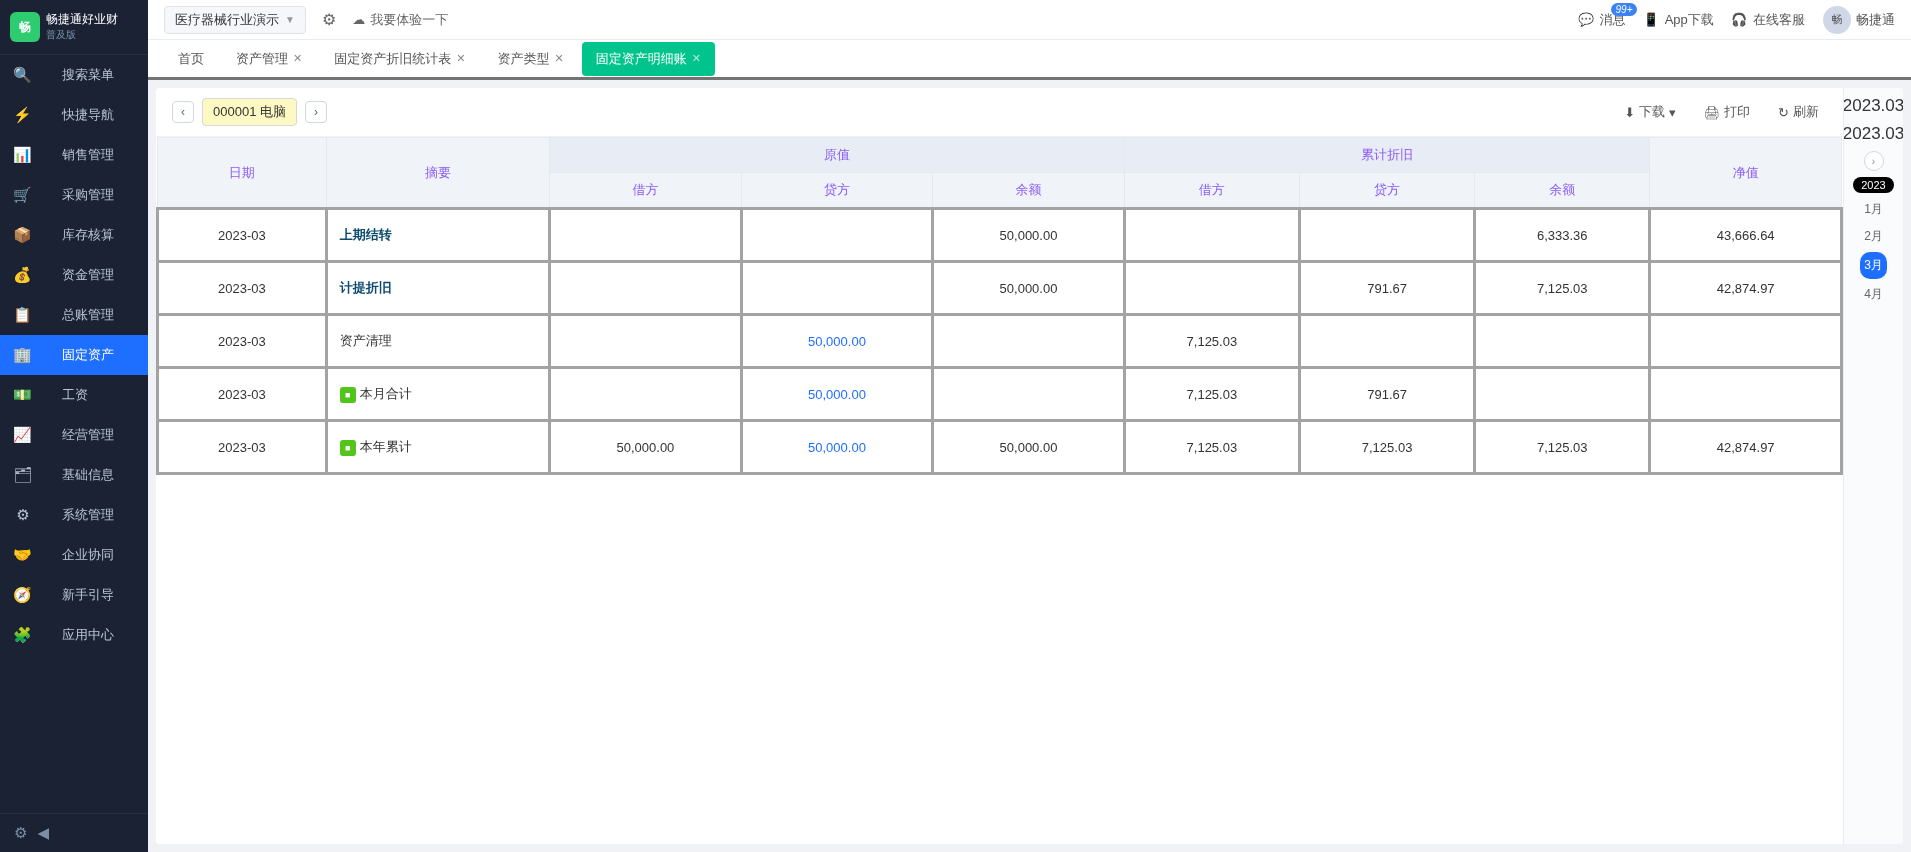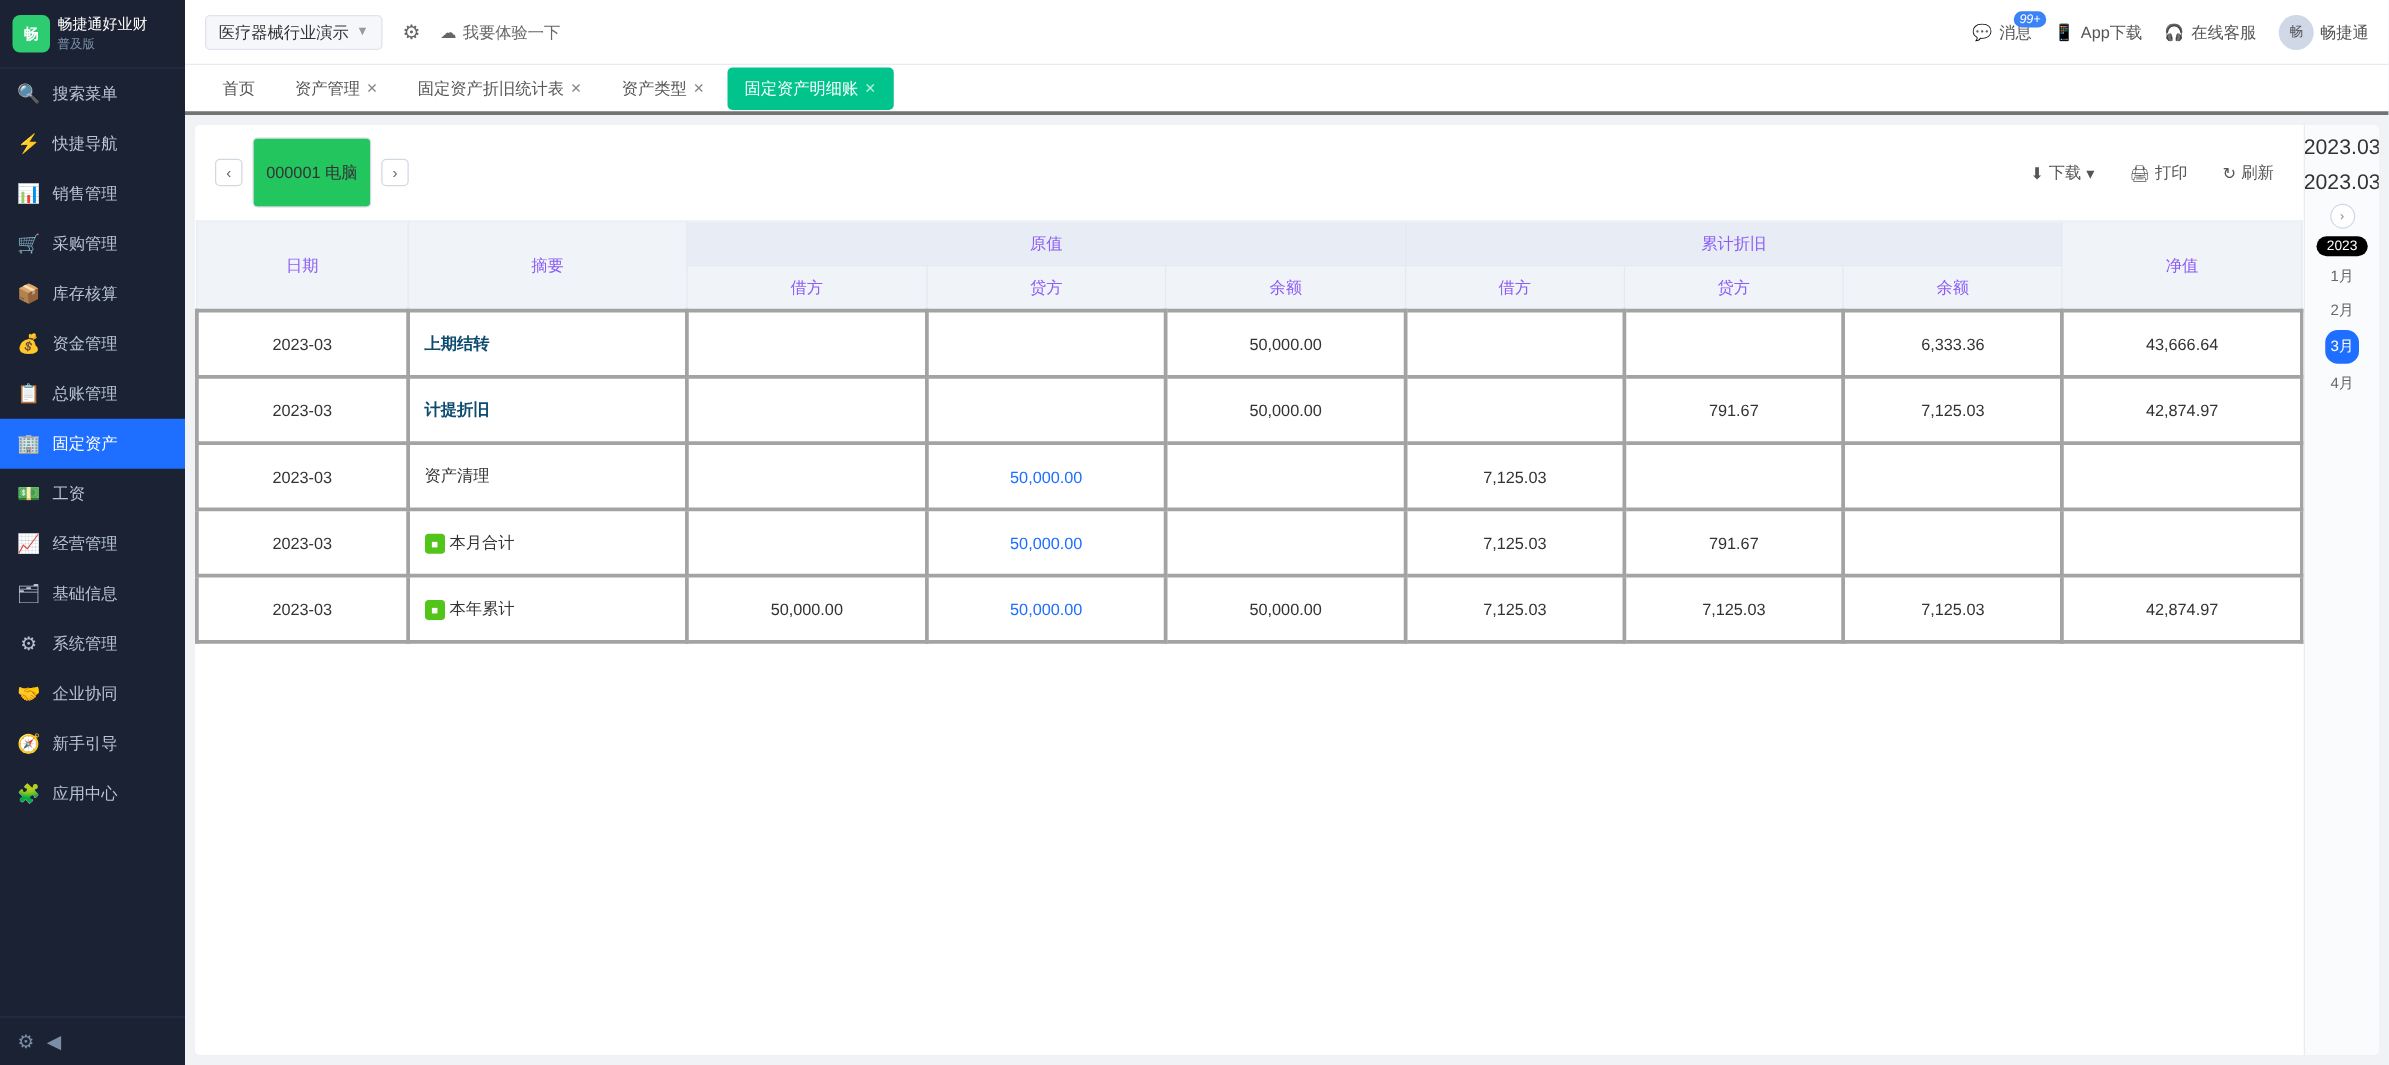--- a/index.html
+++ b/index.html
@@ -55,21 +55,21 @@
       display: flex;
       align-items: center;
       gap: 10px;
       padding: 11px 14px;
       cursor: pointer;
       color: #b8c4d4;
       transition: background 0.2s;
     }
     .sidebar-item.active { background: #1e6fff; color: #fff; }
     .sidebar-item-icon { width: 18px; height: 18px; display: flex; align-items: center; justify-content: center; font-size: 15px; flex-shrink: 0; }
-    .sidebar-item-label { font-size: 13px; }
+    .sidebar-item-label { font-size: 13px; margin-left: 20px; }
     .sidebar-bottom {
       padding: 10px 14px;
       border-top: 1px solid #263045;
       display: flex;
       align-items: center;
       gap: 10px;
     }
     .sidebar-bottom-icon { color: #7a8fa6; font-size: 15px; cursor: pointer; }
 
     
@@ -77,21 +77,21 @@
       flex: 1;
       display: flex;
       flex-direction: column;
       background: #f0f2f5;
       overflow: hidden;
     }
 
     
     .topbar {
       background: #fff;
-      height: 52px;
+      height: 40px;
       display: flex;
       align-items: center;
       padding: 0 16px;
       border-bottom: 1px solid #e8ecf0;
       gap: 12px;
     }
     .topbar-project {
       display: flex;
       align-items: center;
       gap: 6px;
@@ -223,24 +223,24 @@
       display: flex;
       align-items: center;
       justify-content: center;
       cursor: pointer;
       color: #666;
       font-size: 12px;
     }
     .asset-nav-chip {
       border: 1px solid #d0d8e0;
       border-radius: 4px;
-      padding: 18px 10px;
+      padding: 4px 10px;
       font-size: 13px;
       color: #333;
-      background: #22c55e;
+      background: #fef9c3;
     }
     .panel-actions {
       margin-left: auto;
       display: flex;
       align-items: center;
       gap: 12px;
     }
     .panel-action-btn {
       display: flex;
       align-items: center;

